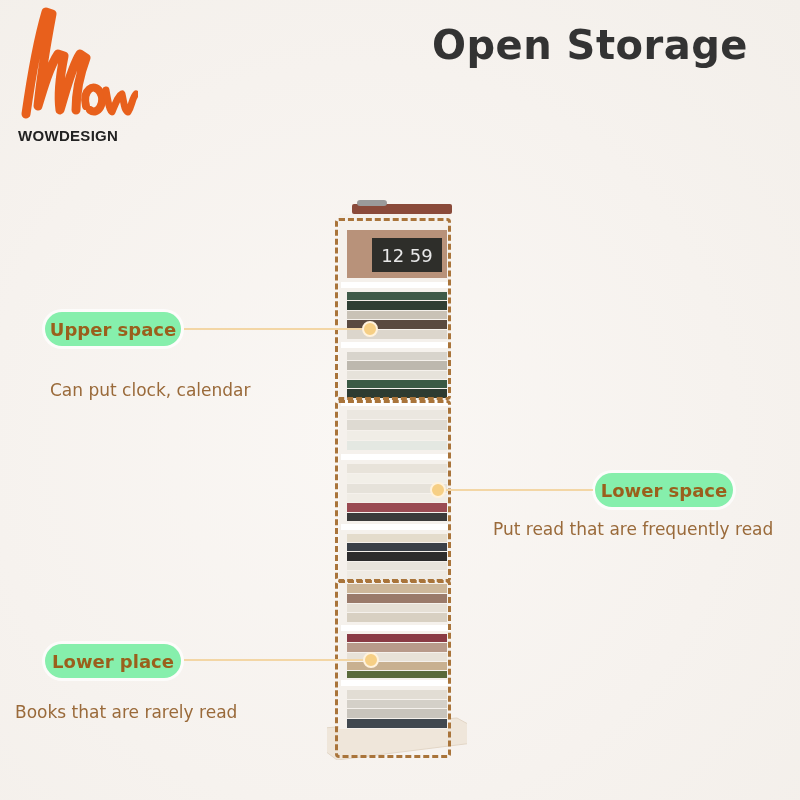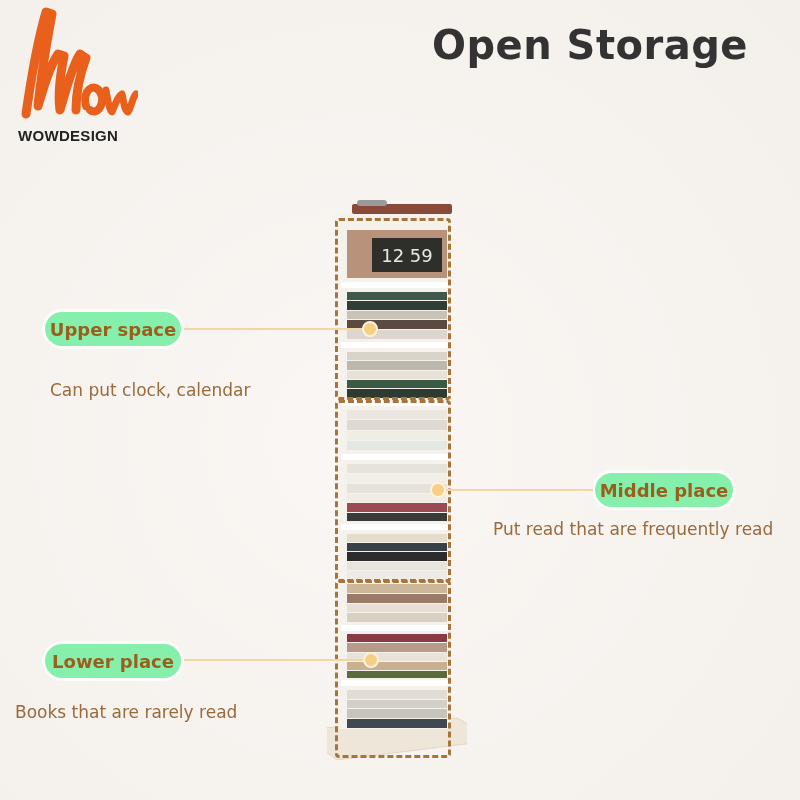--- a/index.html
+++ b/index.html
@@ -103,21 +103,21 @@
   <div class="dash" style="left:8px;top:18px;width:110px;height:176px;"></div>
   <div class="dash" style="left:8px;top:200px;width:110px;height:176px;"></div>
   <div class="dash" style="left:8px;top:380px;width:110px;height:172px;"></div>
 </div>
 
 <div class="pill" style="left:45px;top:312px;width:136px;">Upper space</div>
 <div class="line" style="left:184px;top:328px;width:180px;"></div>
 <div class="dot" style="left:362px;top:321px;"></div>
 <div class="desc" style="left:50px;top:360px;margin-top:20px;">Can put clock, calendar</div>
 
-<div class="pill" style="left:595px;top:473px;width:138px;">Middle place</div>
+<div class="pill" style="left:595px;top:473px;width:138px;">Lower space</div>
 <div class="line" style="left:445px;top:489px;width:148px;"></div>
 <div class="dot" style="left:430px;top:482px;"></div>
 <div class="desc" style="left:493px;top:519px;">Put read that are frequently read</div>
 
 <div class="pill" style="left:45px;top:644px;width:136px;">Lower place</div>
 <div class="line" style="left:184px;top:659px;width:180px;"></div>
 <div class="dot" style="left:363px;top:652px;"></div>
 <div class="desc" style="left:15px;top:690px;margin-top:12px;">Books that are rarely read</div>
 
 </body></html>

